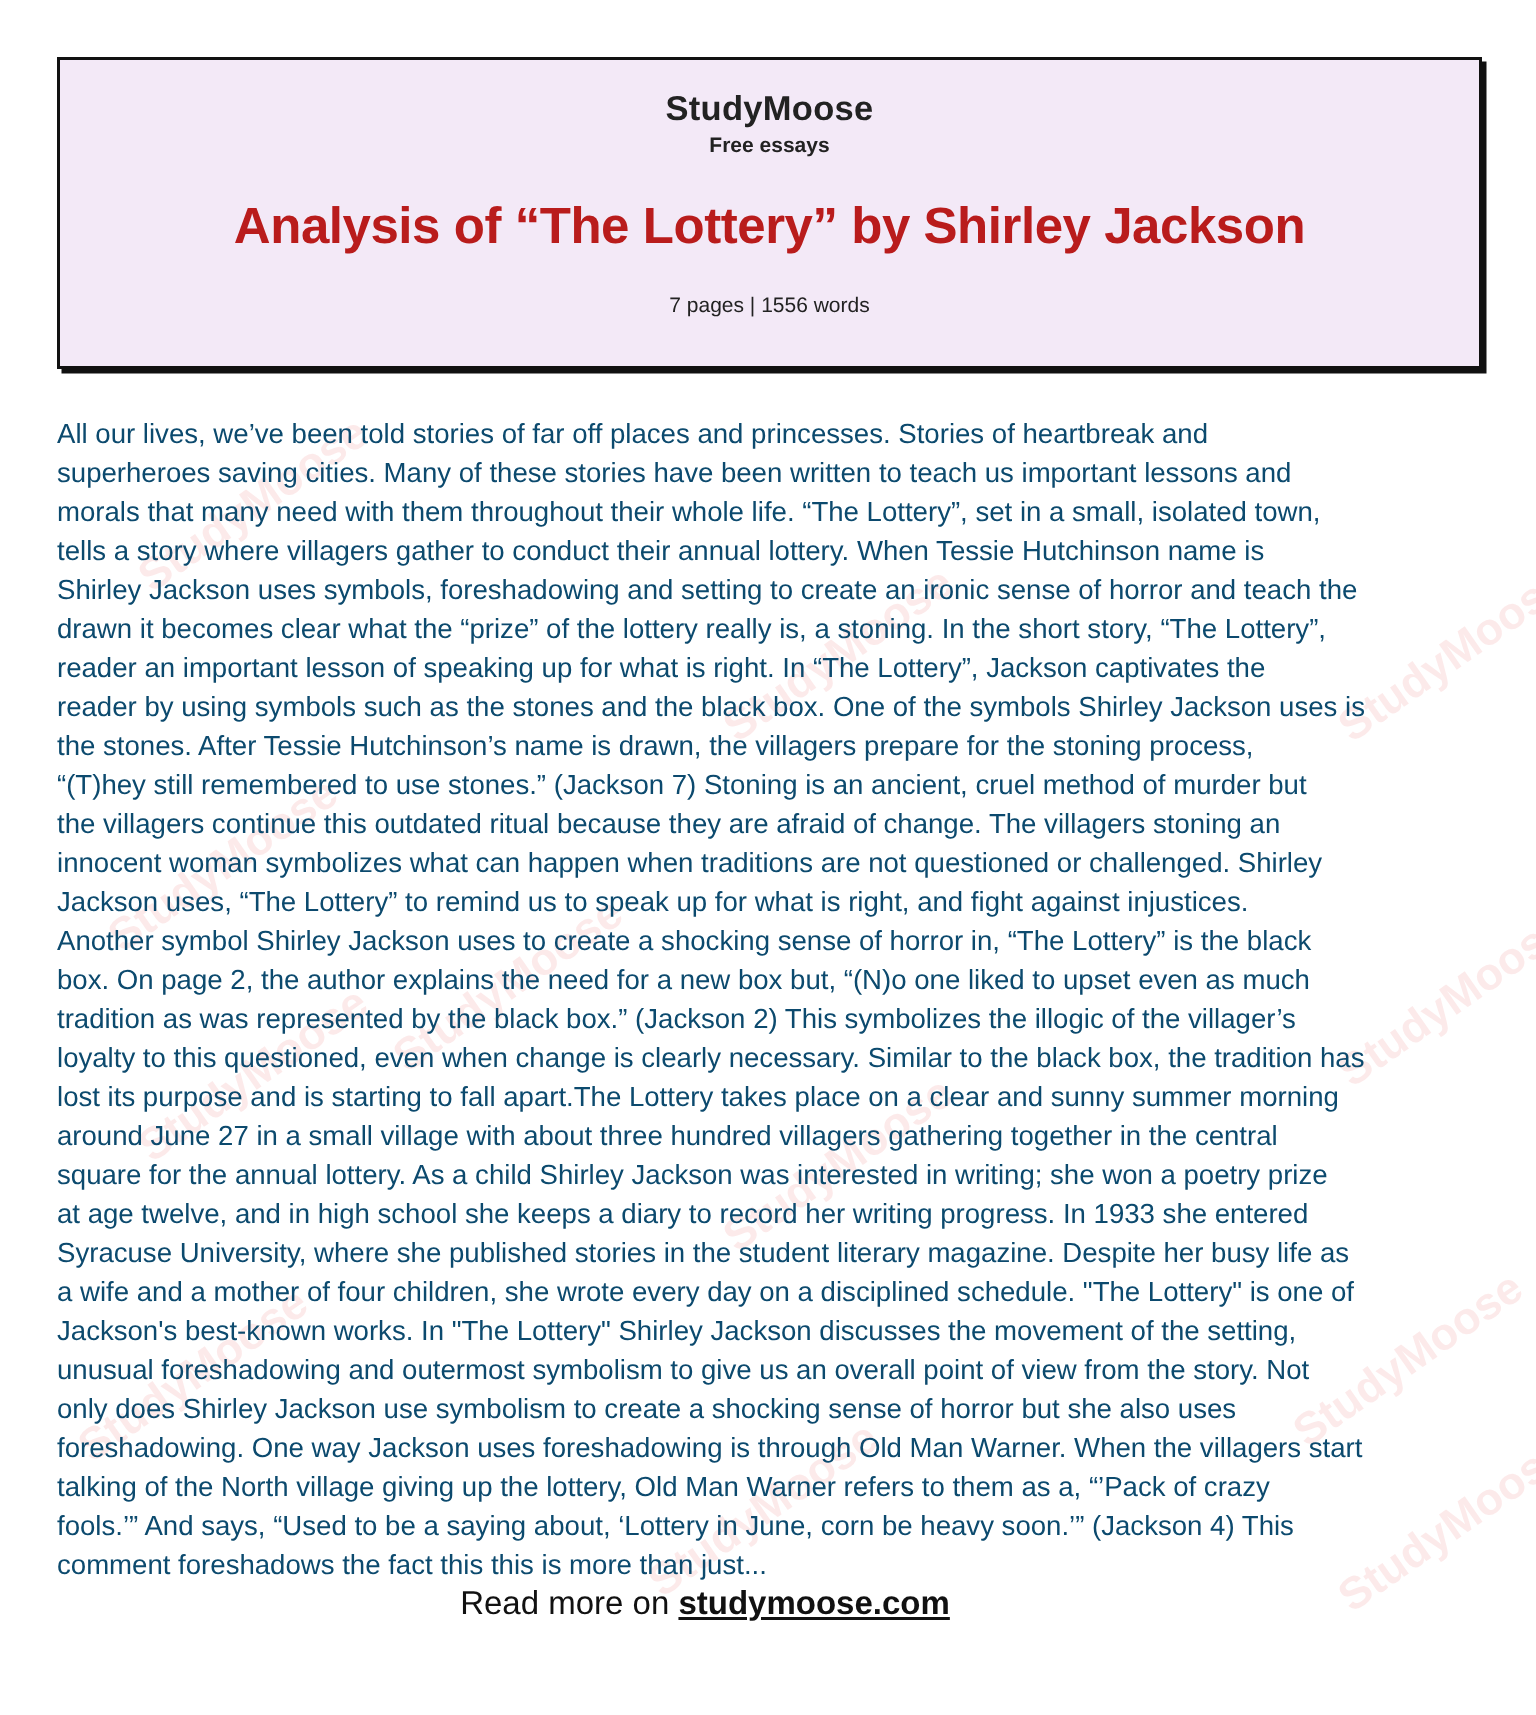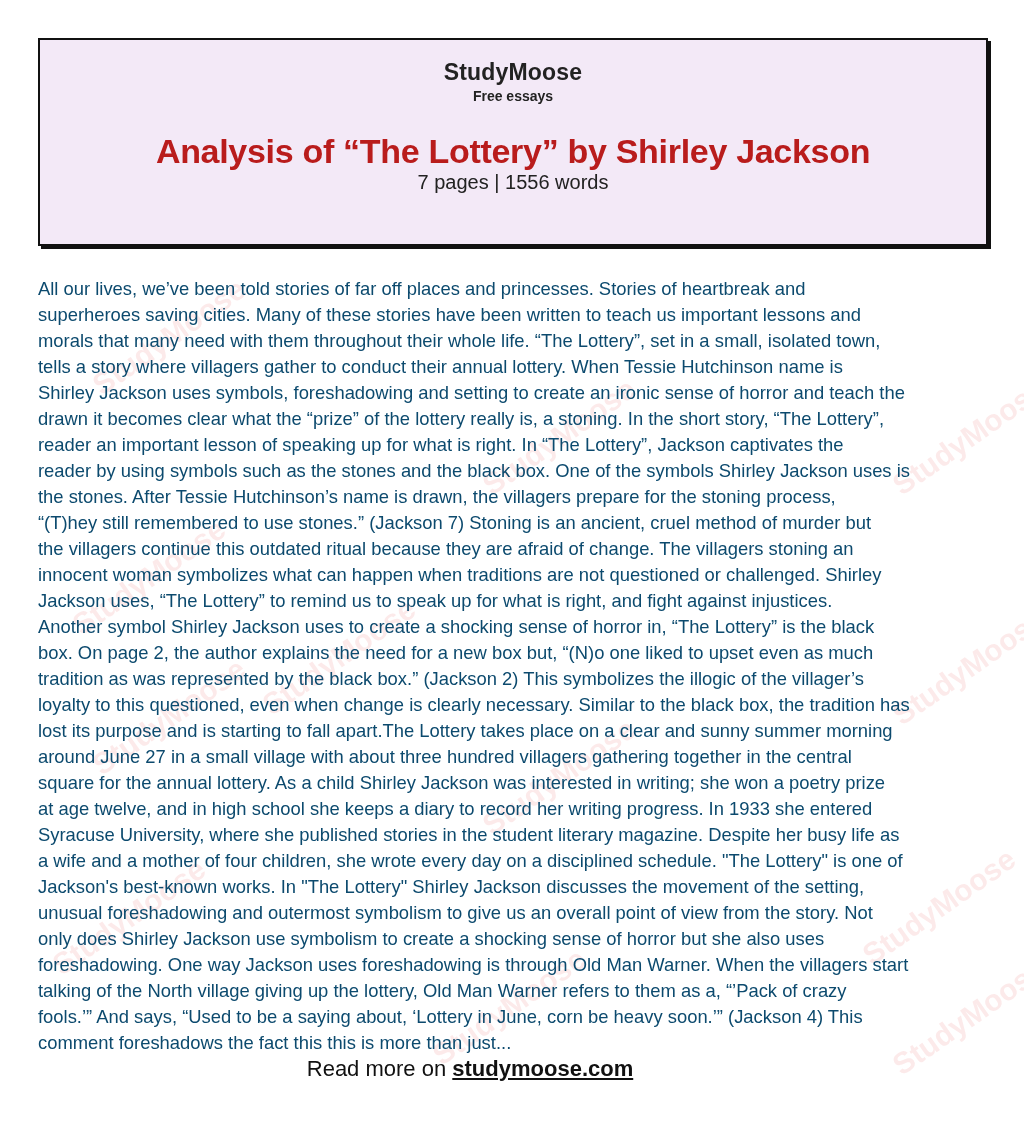--- a/index.html
+++ b/index.html
@@ -5,21 +5,21 @@
     html, body { margin: 0; padding: 0; background: #ffffff; }
     body { width: 1024px; height: 1143px; position: relative; overflow: hidden; font-family: "Liberation Sans", sans-serif; }
     .header-card {
       position: absolute; left: 38px; top: 38px; width: 946px; height: 204px;
       background: #f3e9f7; border: 2px solid #111; box-shadow: 3px 3px 0 #111;
       text-align: center;
     }
     .brand { margin-top: 19px; font-size: 23px; font-weight: bold; color: #222; letter-spacing: 0.2px; }
     .tagline { margin-top: 2px; font-size: 14px; font-weight: bold; color: #222; text-align: center; }
     .title { margin-top: 28px; font-size: 34px; font-weight: bold; color: #b91c1c; letter-spacing: -0.3px; }
-    .meta { font-size: 20px; color: #222; }
+    .meta { margin-top: 24px; font-size: 14px; color: #222; }
     .body-text {
       position: absolute; left: 38px; top: 276px; width: 960px;
       font-size: 18.4px; line-height: 26px; color: #0c4a6e;
     }
     .body-text .line { white-space: nowrap; }
     .watermark {
       position: absolute; color: rgba(230, 90, 90, 0.13); font-weight: bold; font-size: 30px;
       transform: rotate(-35deg); pointer-events: none; white-space: nowrap;
     }
     .footer {

